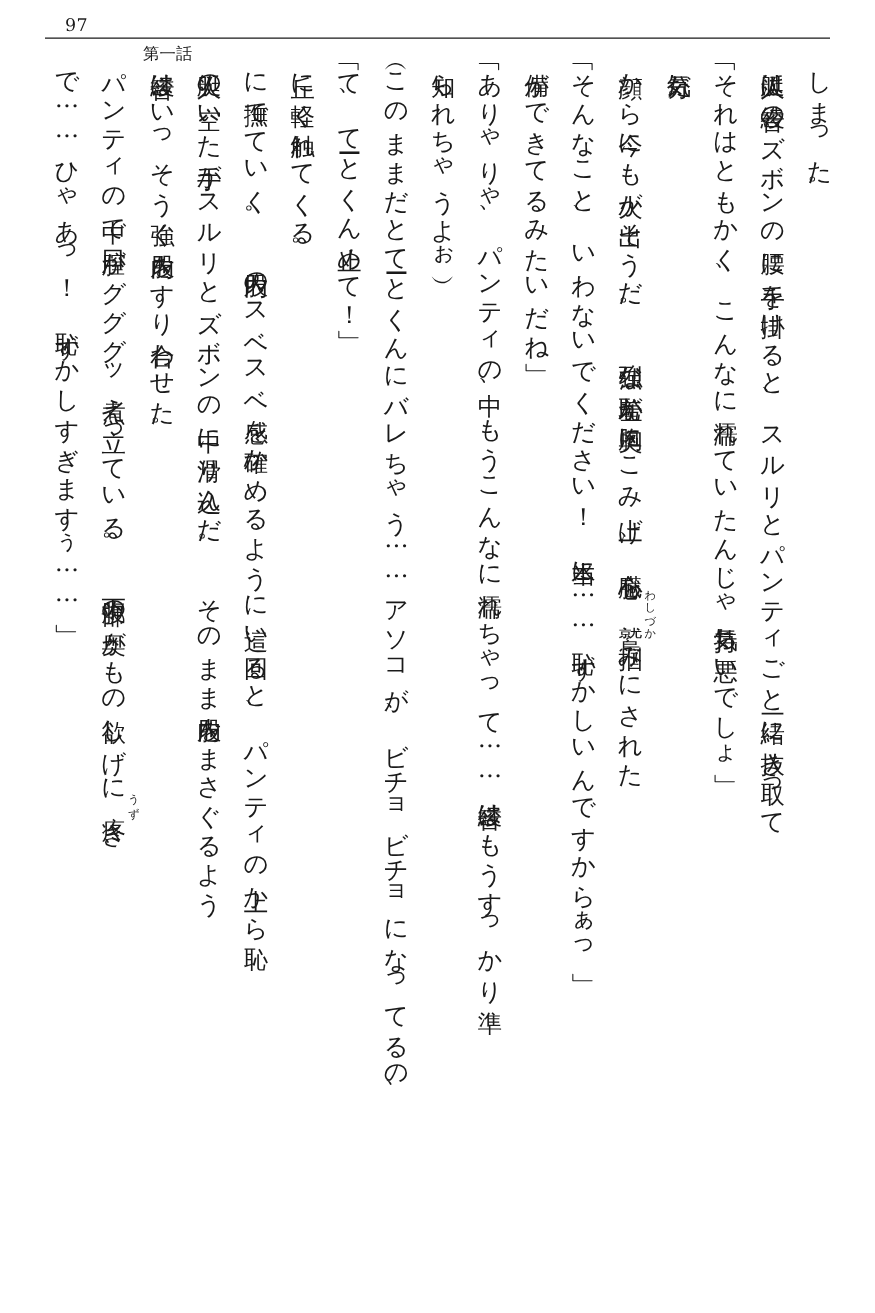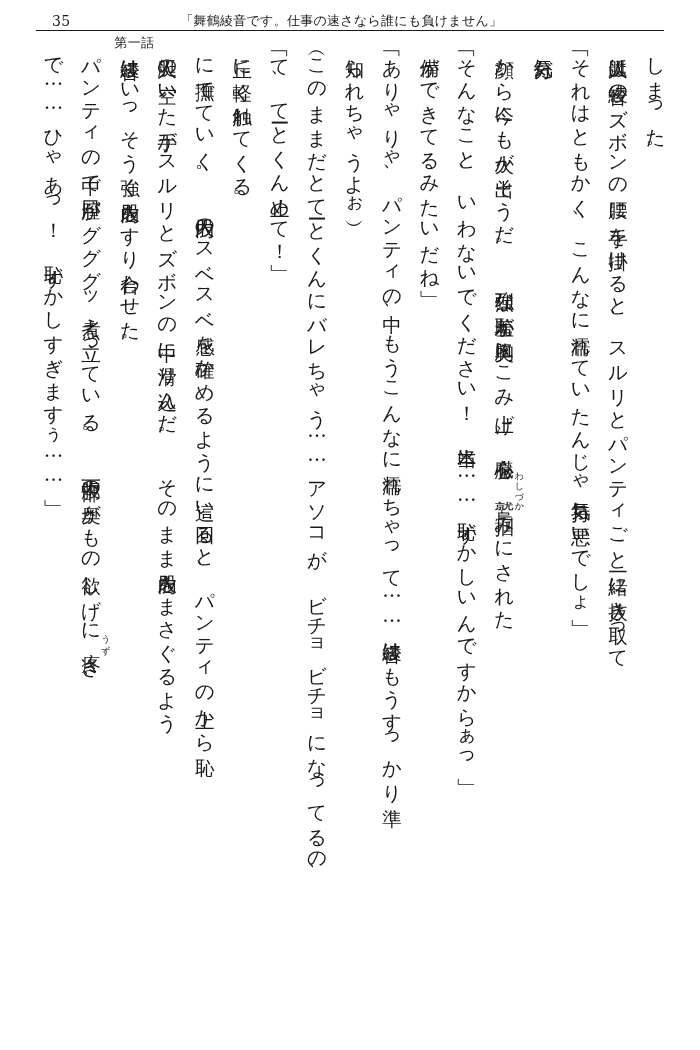--- a/index.html
+++ b/index.html
@@ -86,23 +86,22 @@
     font-size: 9px;
     letter-spacing: 0;
   }
 </style>
 </head>
 <body>
 
 <div class="page">
 
   <div class="header">
-    <span class="page-num">35</span>
+    <span class="page-num">97</span>
     <span class="chapter">第一話</span>
-    <span class="chapter-title">「舞鶴綾音です。仕事の速さなら誰にも負けません」</span>
   </div>
   <div class="header-rule"></div>
 
   <div class="body-area">
     <p>しまった。</p>
     <p>艇人は綾音のズボンの腰に手を掛けると、スルリとパンティごと一緒に抜き取って</p>
     <p>「それはともかく、こんなに濡れていたんじゃ気持ち悪いでしょ」</p>
     <p>気分だ。</p>
     <p>顔から今にも火が出そうだ。　強烈な羞恥が胸奥にこみ上げ、心臓を<ruby>鷲<rt>わしづか</rt></ruby>掴みにされた</p>
     <p>「そんなこと、いわないでください！　本当に……恥ずかしいんですからぁっ」</p>

